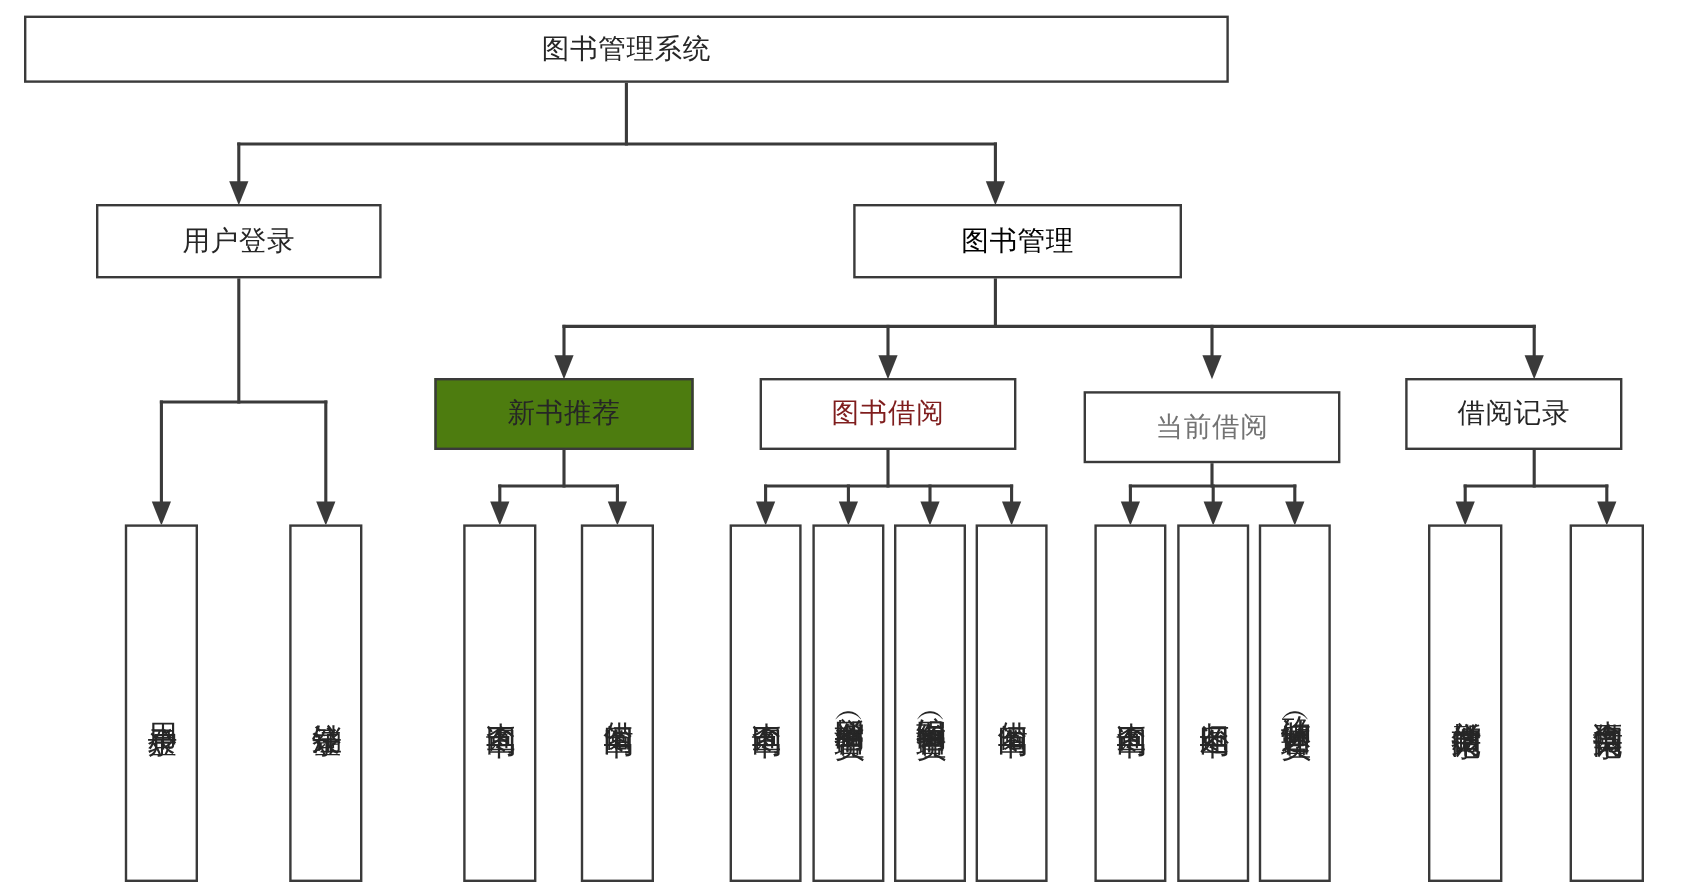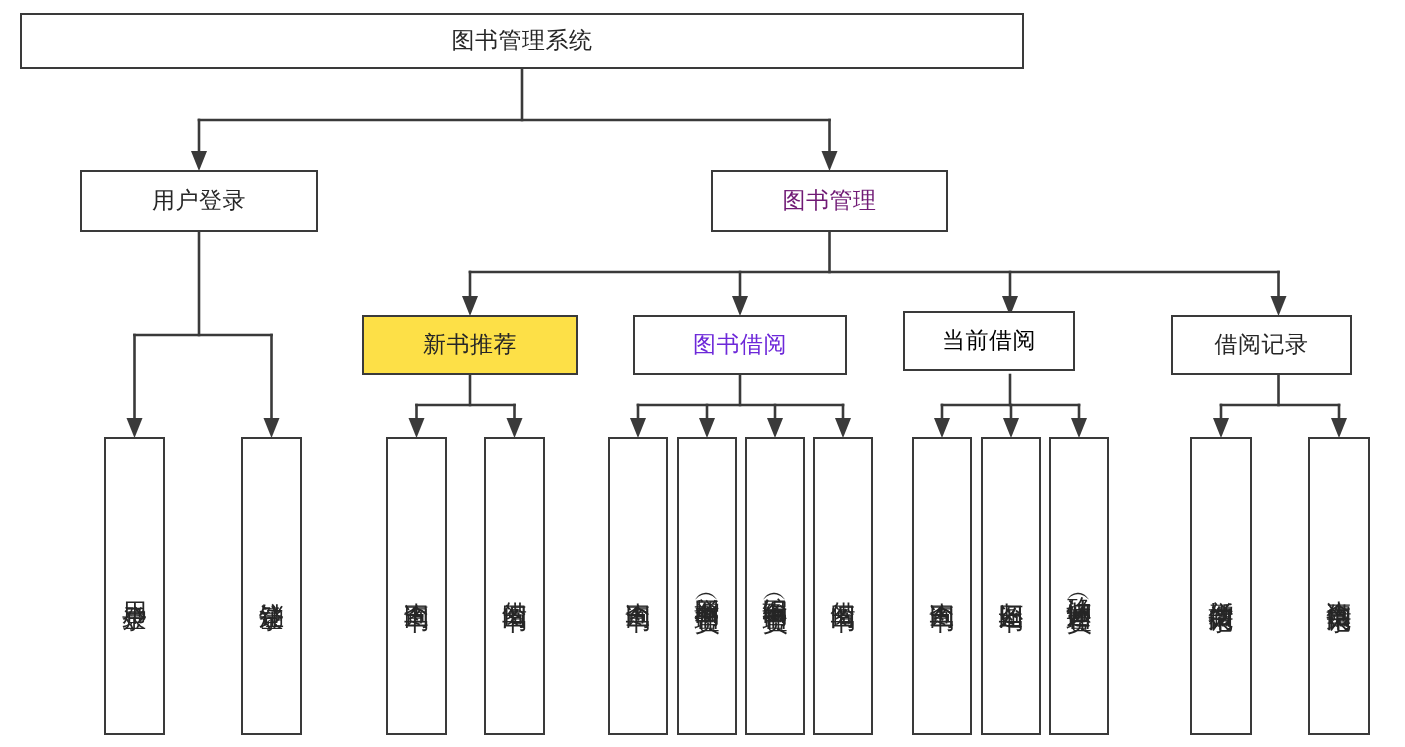--- a/index.html
+++ b/index.html
@@ -121,30 +121,30 @@
       <polygon points="1331,418 1347,418 1339,438" fill="#3a3a3a"></polygon>
     </svg>
 
   <div id="node-layer">
       <div class="node horizontal root" style="left: 20px; top: 13px; width: 1004px; height: 56px; border-color: rgb(58, 58, 58); background: rgb(255, 255, 255); color: rgb(38, 38, 38);">
         <span class="lbl">图书管理系统</span>
       </div>
       <div class="node horizontal" style="left: 80px; top: 170px; width: 238px; height: 62px; border-color: rgb(58, 58, 58); background: rgb(255, 255, 255); color: rgb(38, 38, 38);">
         <span class="lbl">用户登录</span>
       </div>
-      <div class="node horizontal" style="left: 711px; top: 170px; width: 237px; height: 62px; border-color: rgb(58, 58, 58); background: rgb(255, 255, 255); color: #701a75;">
+      <div class="node horizontal" style="left: 711px; top: 170px; width: 274px; height: 62px; border-color: rgb(58, 58, 58); background: rgb(255, 255, 255); color: #000000;">
         <span class="lbl">图书管理</span>
       </div>
-      <div class="node horizontal" style="left: 362px; top: 315px; width: 216px; height: 60px; border-color: rgb(58, 58, 58); background: #fde047; color: rgb(38, 38, 38);">
+      <div class="node horizontal" style="left: 362px; top: 315px; width: 216px; height: 60px; border-color: rgb(58, 58, 58); background: #4d7c0f; color: rgb(38, 38, 38);">
         <span class="lbl">新书推荐</span>
       </div>
-      <div class="node horizontal" style="left: 633px; top: 315px; width: 214px; height: 60px; border-color: rgb(58, 58, 58); background: rgb(255, 255, 255); color: #6d28d9;">
+      <div class="node horizontal" style="left: 633px; top: 315px; width: 214px; height: 60px; border-color: rgb(58, 58, 58); background: rgb(255, 255, 255); color: #7f1d1d;">
         <span class="lbl">图书借阅</span>
       </div>
-      <div class="node horizontal" style="left: 903px; top: 311px; width: 172px; height: 60px; border-color: rgb(58, 58, 58); background: rgb(255, 255, 255); color: #000000;">
+      <div class="node horizontal" style="left: 903px; top: 326px; width: 214px; height: 60px; border-color: rgb(58, 58, 58); background: rgb(255, 255, 255); color: #737373;">
         <span class="lbl">当前借阅</span>
       </div>
       <div class="node horizontal" style="left: 1171px; top: 315px; width: 181px; height: 60px; border-color: rgb(58, 58, 58); background: rgb(255, 255, 255); color: rgb(38, 38, 38);">
         <span class="lbl">借阅记录</span>
       </div>
       <div class="node vertical" style="left: 104px; top: 437px; width: 61px; height: 298px; border-color: rgb(58, 58, 58); background: rgb(255, 255, 255); color: rgb(38, 38, 38);">
         <span class="lbl">用户登录</span>
       </div>
       <div class="node vertical" style="left: 241px; top: 437px; width: 61px; height: 298px; border-color: rgb(58, 58, 58); background: rgb(255, 255, 255); color: rgb(38, 38, 38);">
         <span class="lbl">注销登录</span>

